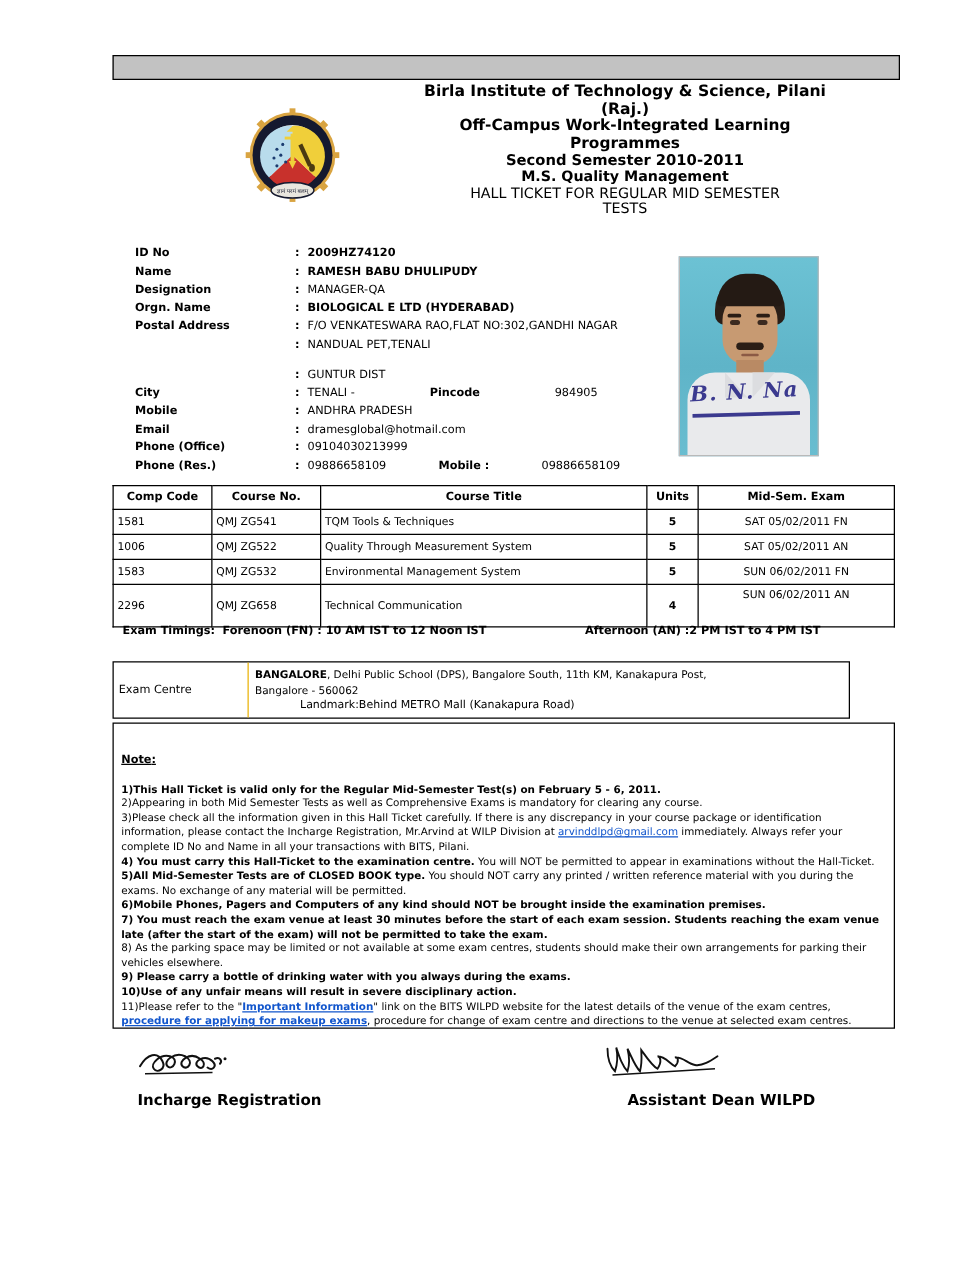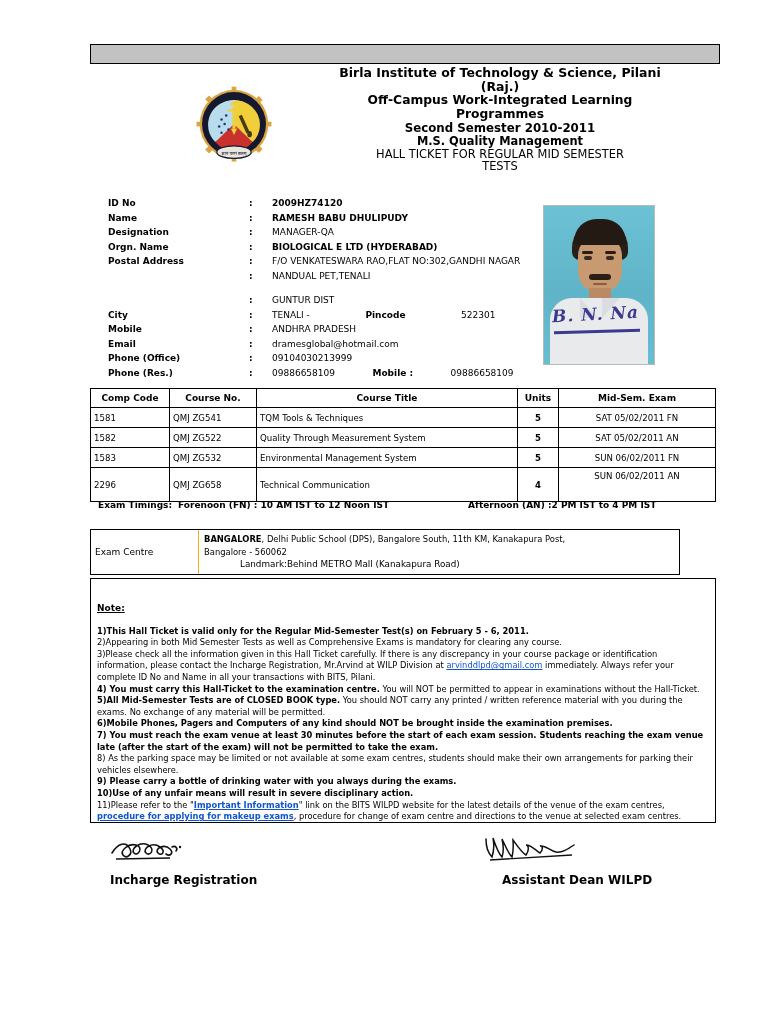--- a/index.html
+++ b/index.html
@@ -75,21 +75,20 @@
     top: 196px;
     width: 430px;
     font-size: 9px;
     line-height: 14.5px;
   }
   .drow {
     display: flex;
     height: 14.5px;
     align-items: flex-end;
     white-space: nowrap;
-    gap: 13px;
   }
   .dlabel {
     width: 128px;
     font-weight: bold;
     flex: 0 0 128px;
   }
   .dcolon {
     width: 10px;
     flex: 0 0 10px;
     font-weight: bold;
@@ -455,21 +454,21 @@
     <div class="drow">
       <span class="dlabel"></span>
       <span class="dcolon">:</span>
       <span class="dval n">GUNTUR DIST</span>
     </div>
     <div class="drow">
       <span class="dlabel">City</span>
       <span class="dcolon">:</span>
       <span class="dval n">TENALI - </span>
         <span class="dval b">Pincode</span>
-        <span class="dval n"> 522301</span>
+        <span class="dval n"> 984905</span>
     </div>
     <div class="drow">
       <span class="dlabel">Mobile</span>
       <span class="dcolon">:</span>
       <span class="dval n">ANDHRA PRADESH</span>
     </div>
     <div class="drow">
       <span class="dlabel">Email</span>
       <span class="dcolon">:</span>
       <span class="dval n">dramesglobal@hotmail.com</span>
@@ -520,21 +519,21 @@
     </thead>
     <tbody>
       <tr class="row-std">
         <td class="col-code">1581</td>
         <td class="col-cno">QMJ ZG541</td>
         <td class="col-title">TQM Tools &amp; Techniques</td>
         <td class="col-units">5</td>
         <td class="col-exam">SAT 05/02/2011 FN</td>
       </tr>
       <tr class="row-std">
-        <td class="col-code">1582</td>
+        <td class="col-code">1006</td>
         <td class="col-cno">QMJ ZG522</td>
         <td class="col-title">Quality Through Measurement System</td>
         <td class="col-units">5</td>
         <td class="col-exam">SAT 05/02/2011 AN</td>
       </tr>
       <tr class="row-std">
         <td class="col-code">1583</td>
         <td class="col-cno">QMJ ZG532</td>
         <td class="col-title">Environmental Management System</td>
         <td class="col-units">5</td>

